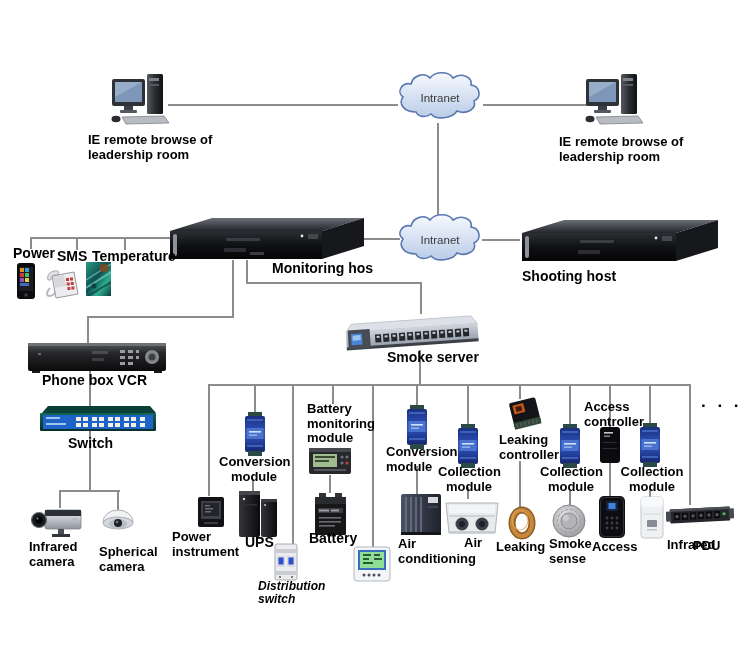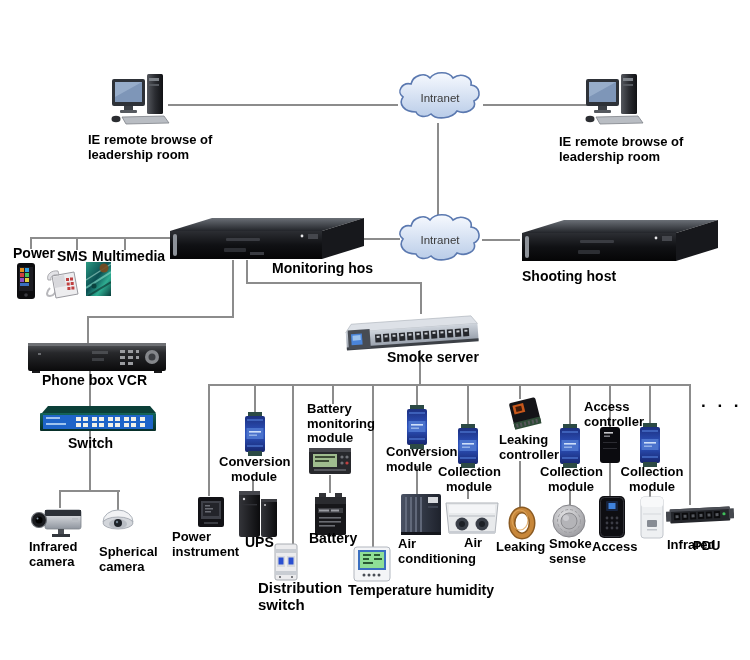--- a/index.html
+++ b/index.html
@@ -6,21 +6,21 @@
   #stage{
     position:relative;width:750px;height:660px;background:#ffffff;overflow:hidden;
     font-family:"Liberation Sans", sans-serif;
   }
   .line{position:absolute;background:#8c8c8c;}
   .lbl{
     position:absolute;color:#000;font-weight:bold;font-size:13px;line-height:1.12;
     white-space:pre-line;
   }
   .lbl.md{font-size:14px;}
-  .lbl.lg{font-size:15px;}
+  .lbl.lg{font-size:12px;font-style:italic;}
   .lbl.ctr{text-align:center;}
   .dev{position:absolute;}
   .dots{position:absolute;font-size:17px;font-weight:bold;letter-spacing:3px;color:#000;}
   .cloudtxt{
     position:absolute;font-size:11.5px;color:#3a3a3a;width:92px;text-align:center;
   }
 </style>
 </head>
 <body>
 
@@ -208,21 +208,21 @@
       <rect x="62" y="24" width="34" height="3" rx="1" fill="#3a3c42"></rect>
       <rect x="60" y="34" width="22" height="4" rx="1" fill="#2c2e33"></rect>
       <circle cx="138" cy="22" r="1.4" fill="#e8e8ea"></circle>
       <rect x="144" y="20" width="10" height="5" fill="#45474d"></rect>
     </svg>
   </div>
   <span class="lbl md" style="left:522px;top:269px">Shooting host</span>
 
   <span class="lbl md" style="left:13px;top:246px">Power</span>
   <span class="lbl md" style="left:57px;top:249px">SMS</span>
-  <span class="lbl md" style="left:92px;top:249px">Multimedia</span>
+  <span class="lbl md" style="left:92px;top:249px">Temperature</span>
 
   <div class="dev" style="left:16px;top:263px">
     <svg width="20" height="37" viewBox="0 0 20 37">
       <rect x="1" y="0" width="18" height="36" rx="3" fill="#0c0c0e"></rect>
       <rect x="3" y="4" width="14" height="24" fill="#1c1c22"></rect>
       <g>
         <rect x="4" y="5" width="4" height="4" fill="#e09020"></rect>
           <rect x="9" y="5" width="4" height="4" fill="#30a0e0"></rect>
         <rect x="4" y="10" width="4" height="4" fill="#d04040"></rect>
           <rect x="9" y="10" width="4" height="4" fill="#40c060"></rect>
@@ -594,21 +594,20 @@
           <rect x="10" y="16" width="10" height="2"></rect>
         </g>
       <g fill="#4a4e56">
           <circle cx="11" cy="29" r="1.5"></circle>
           <circle cx="16" cy="29" r="1.5"></circle>
           <circle cx="21" cy="29" r="1.5"></circle>
           <circle cx="26" cy="29" r="1.5"></circle>
         </g>
     </svg>
   </div>
-  <span class="lbl md" style="left:348px;top:583px">Temperature humidity</span>
 
   <div class="dev" style="left:400px;top:493px">
     <svg width="42" height="43" viewBox="0 0 42 43">
       <rect x="1" y="1" width="40" height="41" rx="2" fill="url(#acG)"></rect>
       <g fill="#6a7284" opacity=".8">
           <rect x="5" y="4" width="2" height="35"></rect>
           <rect x="10" y="4" width="2" height="35"></rect>
           <rect x="15" y="4" width="2" height="35"></rect>
           <rect x="20" y="4" width="2" height="35"></rect>
         </g>

